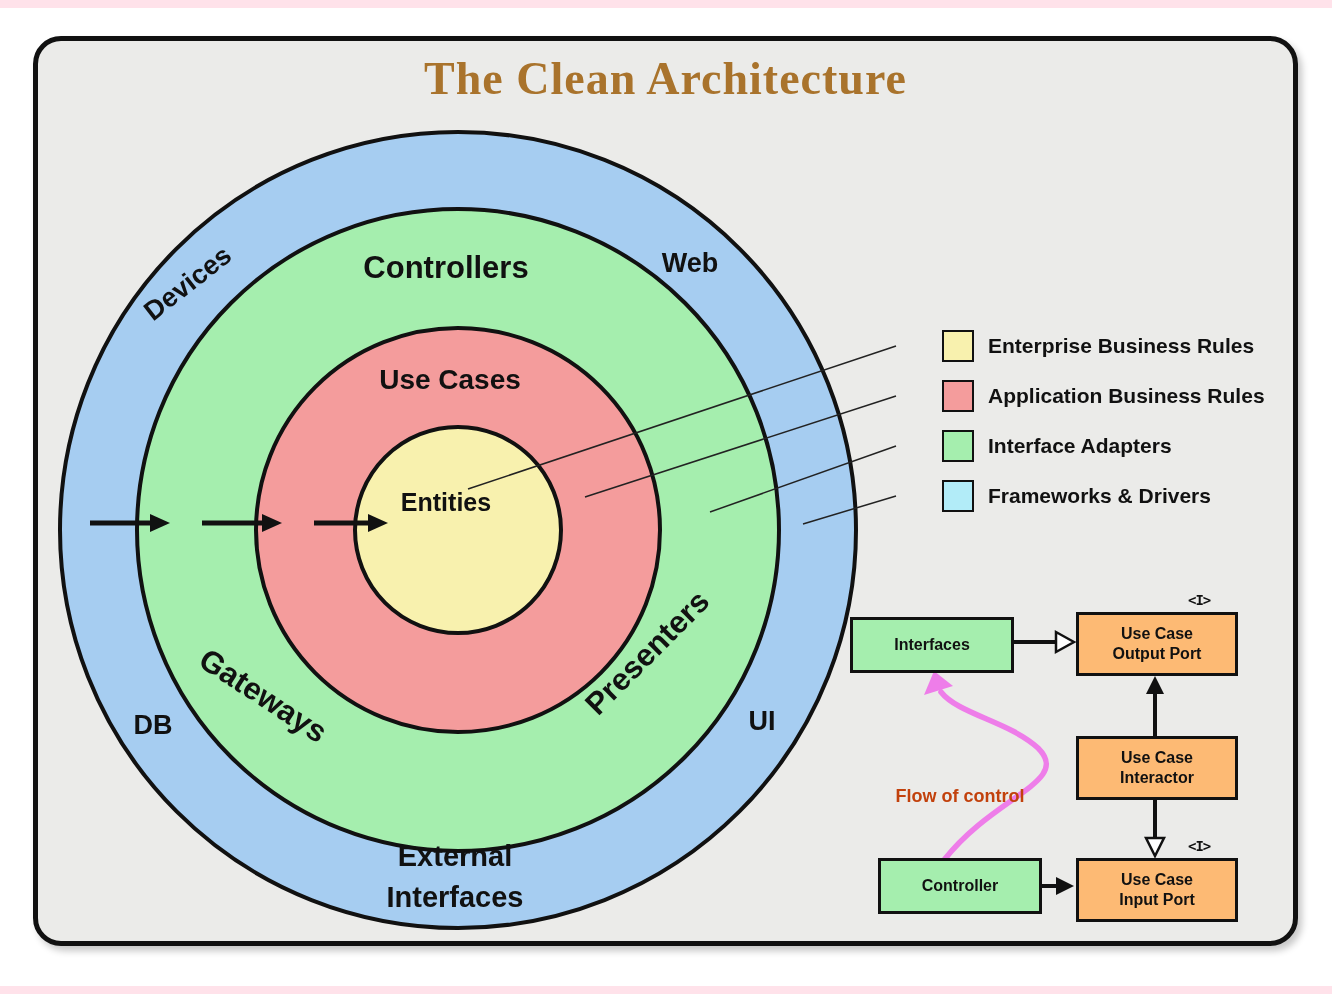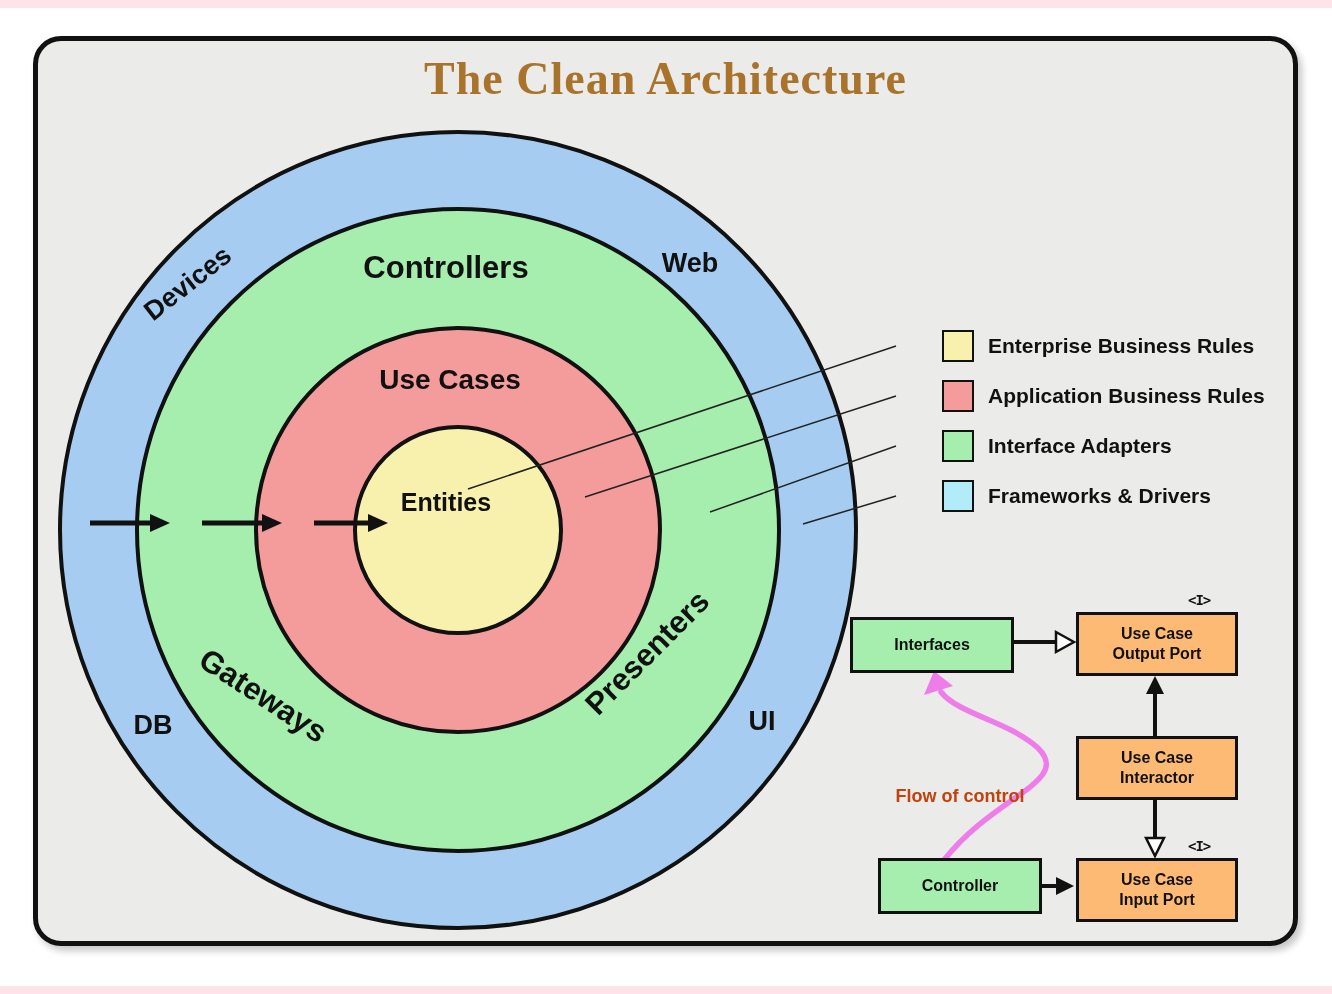--- a/index.html
+++ b/index.html
@@ -123,20 +123,22 @@
     <g>
       <path d="M 944 860 C 995 795 1072 782 1038 748 C 1010 722 958 714 941 692" fill="none" stroke="#ee7de9" stroke-width="5.5" stroke-linecap="round"></path>
       <polygon points="934,671 924,695 953,686" fill="#ee7de9"></polygon>
     </g>
   </svg>
 
   <div class="ring-label lbl-devices">Devices</div>
   <div class="ring-label lbl-web">Web</div>
   <div class="ring-label lbl-db">DB</div>
   <div class="ring-label lbl-ui">UI</div>
+  <div class="ring-label lbl-external">External
+Interfaces</div>
   <div class="ring-label lbl-controllers">Controllers</div>
   <div class="ring-label lbl-gateways">Gateways</div>
   <div class="ring-label lbl-presenters">Presenters</div>
   <div class="ring-label lbl-usecases">Use Cases</div>
   <div class="ring-label lbl-entities">Entities</div>
 
   <div class="legend">
     <div class="legend-row">
       <span class="swatch sw-yellow"></span>
       <span class="legend-label">Enterprise Business Rules</span>

